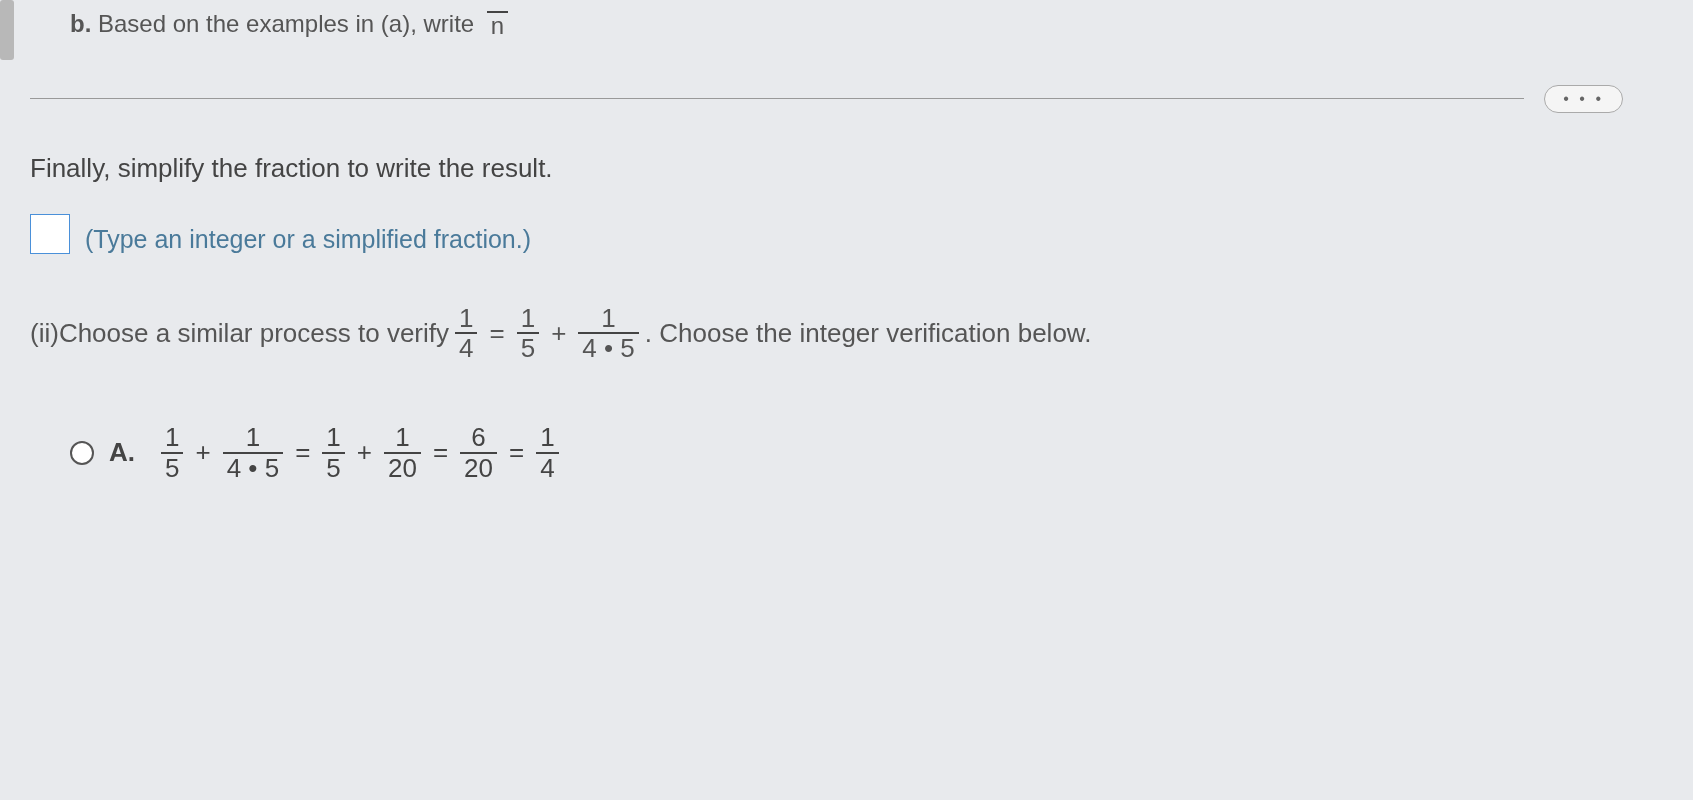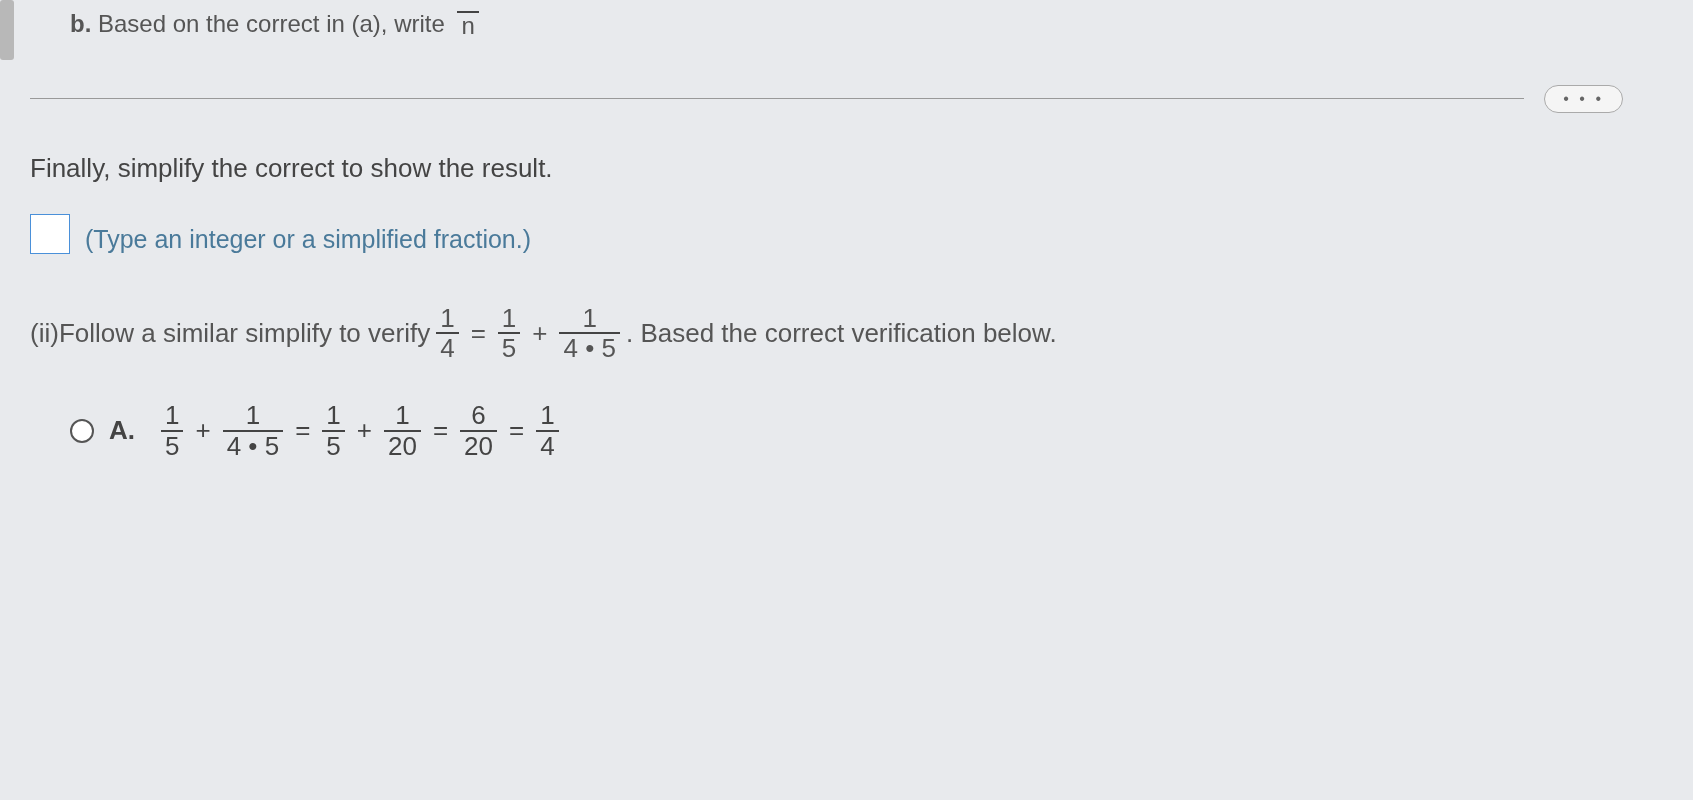--- a/index.html
+++ b/index.html
@@ -67,21 +67,21 @@
     }
     .input-hint {
       font-size: 25px;
       color: #4a7a9a;
     }
     .verify-row {
       display: flex;
       align-items: center;
       font-size: 26px;
       color: #555;
-      margin-bottom: 38px;
+      margin-bottom: 60px;
       flex-wrap: nowrap;
     }
     .frac {
       display: inline-flex;
       flex-direction: column;
       align-items: center;
       vertical-align: middle;
       margin: 0 6px;
       line-height: 1.1;
     }
@@ -127,57 +127,57 @@
     }
   </style>
 </head>
 <body>
 
 <div class="scrollbar-left"></div>
 
 <div class="container">
 
   <div class="question-b">
-    <b>b.</b><span> Based on the correct in (a), write </span><span class="frac">
+    <b>b.</b><span> Based on the examples in (a), write </span><span class="frac">
         <span class="num"></span>
         <span class="den">n</span>
       </span>
   </div>
 
   <div class="divider-row">
     <hr class="hr-line">
     <button class="ellipsis-btn">• • •</button>
     <div style="width:20px"></div>
   </div>
 
-  <div class="instruction">Finally, simplify the correct to show the result.</div>
+  <div class="instruction">Finally, simplify the fraction to write the result.</div>
 
   <div class="input-row">
     <input class="answer-box" type="text" style="">
     <span class="input-hint">(Type an integer or a simplified fraction.)</span>
   </div>
 
   <div class="verify-row">
     <span>(ii)</span>
-    <span> Follow a similar simplify to verify </span>
+    <span> Choose a similar process to verify </span>
     <span class="frac">
       <span class="num">1</span>
       <span class="den">4</span>
     </span>
     <span class="op">=</span>
     <span class="frac">
       <span class="num">1</span>
       <span class="den">5</span>
     </span>
     <span class="op">+</span>
     <span class="frac">
       <span class="num">1</span>
       <span class="den">4 • 5</span>
     </span>
-    <span>. Based the correct verification below.</span>
+    <span>. Choose the integer verification below.</span>
   </div>
 
   <div class="choice-row">
     <div class="radio"></div>
     <span class="choice-label">A.</span>
     <span class="frac">
       <span class="num">1</span>
       <span class="den">5</span>
     </span>
     <span class="op">+</span>

